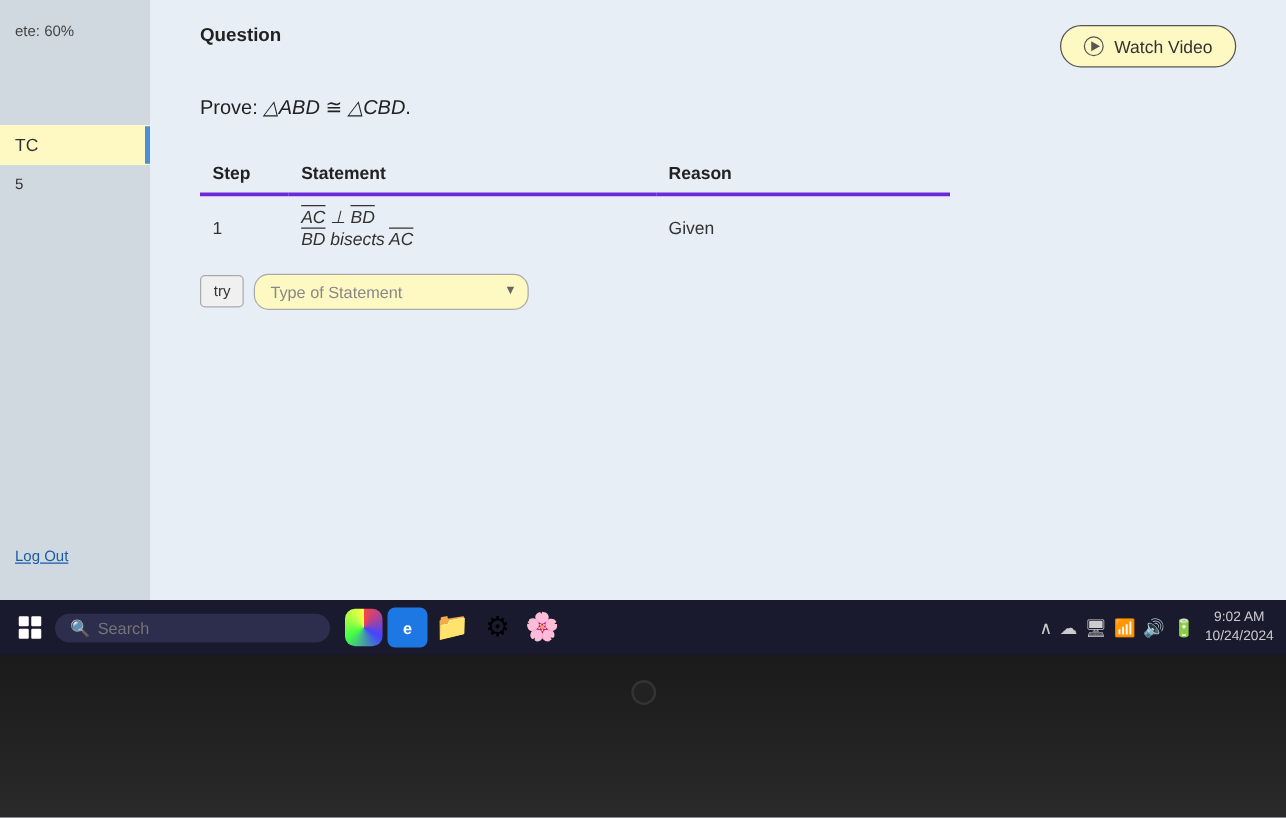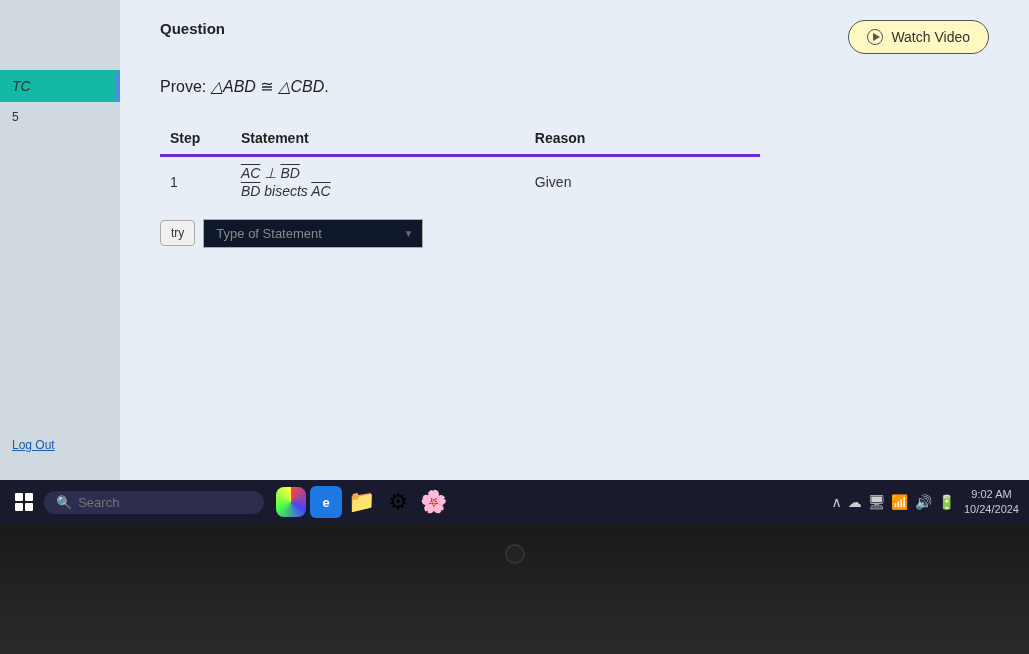--- a/index.html
+++ b/index.html
@@ -41,22 +41,21 @@
     }
 
     .sidebar-item {
       padding: 8px 12px;
       font-size: 12px;
       color: #333;
       cursor: pointer;
     }
 
     .sidebar-item.active {
-      background: #14b8a6;
-      font-style: italic;
+      background: #fef9c3;
     }
 
     .sidebar-tc-bar {
       width: 4px;
       height: 30px;
       background: #4a90d9;
       position: absolute;
       right: 0;
     }
 
@@ -210,23 +209,23 @@
       cursor: pointer;
     }
 
     .dropdown-wrapper {
       position: relative;
       display: inline-block;
     }
 
     .dropdown-wrapper select {
       border: 1px solid #aaa;
-      border-radius: 0;
+      border-radius: 12px;
       padding: 6px 30px 6px 12px;
-      background: #0f172a;
+      background: #fef9c3;
       font-size: 13px;
       color: #888;
       width: 220px;
       appearance: none;
       cursor: pointer;
     }
 
     .dropdown-arrow {
       position: absolute;
       right: 10px;
@@ -372,20 +371,21 @@
       height: 100%;
       background: linear-gradient(to bottom, #1a1a1a, #2a2a2a);
     }
   </style>
 </head>
 <body>
 
 <div class="screen">
 
   <div class="sidebar">
+    <div class="sidebar-progress">ete: 60%</div>
     <div style="height:60px;"></div>
     <div class="sidebar-item active">
       <div style="display:flex;align-items:center;gap:6px;">
         <span style="font-size:14px;color:#333;font-weight:500;">TC</span>
         <div class="sidebar-tc-bar"></div>
       </div>
     </div>
     <div class="sidebar-item">
       <span>5</span>
     </div>

